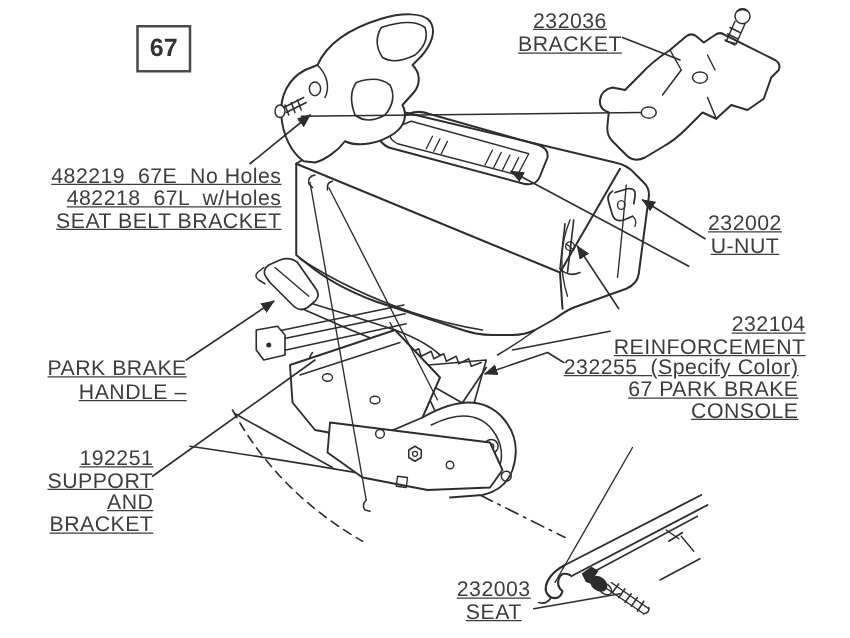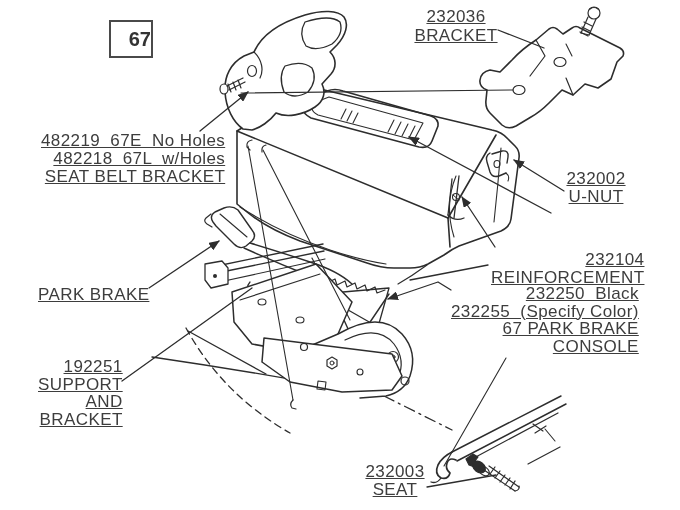--- a/index.html
+++ b/index.html
@@ -6,21 +6,21 @@
   #stage{
     position:relative;width:680px;height:510px;background:#fff;overflow:hidden;
     font-family:"Liberation Sans",sans-serif;color:#3d3d3d;
   }
   #art{position:absolute;left:0;top:0;z-index:1;}
   .lbl{position:absolute;z-index:2;font-size:17px;letter-spacing:.4px;color:#3d3d3d;text-align:right;}
   .lbl .ln{white-space:pre;line-height:17.5px;text-decoration:underline;}
   .lbl.center{text-align:center;}
   #figbox{
     position:absolute;left:109px;top:20px;width:40px;height:34px;z-index:2;
-    border:2px solid #4a4a4a;display:flex;align-items:center;justify-content:flex-end;
+    border:2px solid #4a4a4a;display:flex;align-items:center;justify-content:center;
     font-size:20px;font-weight:bold;color:#333;
   }
   
   #lbl-seatbelt{left:41px;top:132px;line-height:18px;}
   #lbl-seatbelt .ln{line-height:18px;}
   #lbl-232036{left:404px;top:8px;width:104px;}
   #lbl-232036 .ln{line-height:18.5px;}
   #lbl-unut{left:556px;top:170px;width:80px;}
   #lbl-slider{left:543px;top:208px;width:80px;}
   #lbl-reinf{left:491px;top:239px;margin-top:12px;}
@@ -242,31 +242,31 @@
   </div>
 
 
   <div class="lbl" id="lbl-reinf">
     <div class="ln">232104</div>
     <div class="ln">REINFORCEMENT</div>
   </div>
 
   <div class="lbl" id="lbl-handle">
     <div class="ln">PARK BRAKE</div>
+    <div class="ln">HANDLE –</div>
   </div>
 
   <div class="lbl" id="lbl-support">
     <div class="ln">192251</div>
     <div class="ln">SUPPORT</div>
     <div class="ln">AND</div>
     <div class="ln">BRACKET</div>
   </div>
 
   <div class="lbl" id="lbl-console">
-    <div class="ln">232250  Black</div>
     <div class="ln">232255  (Specify Color)</div>
     <div class="ln">67 PARK BRAKE</div>
     <div class="ln">CONSOLE</div>
   </div>
 
   <div class="lbl center" id="lbl-bolt">
     <div class="ln">232003</div>
     <div class="ln">SEAT</div>
   </div>
 

